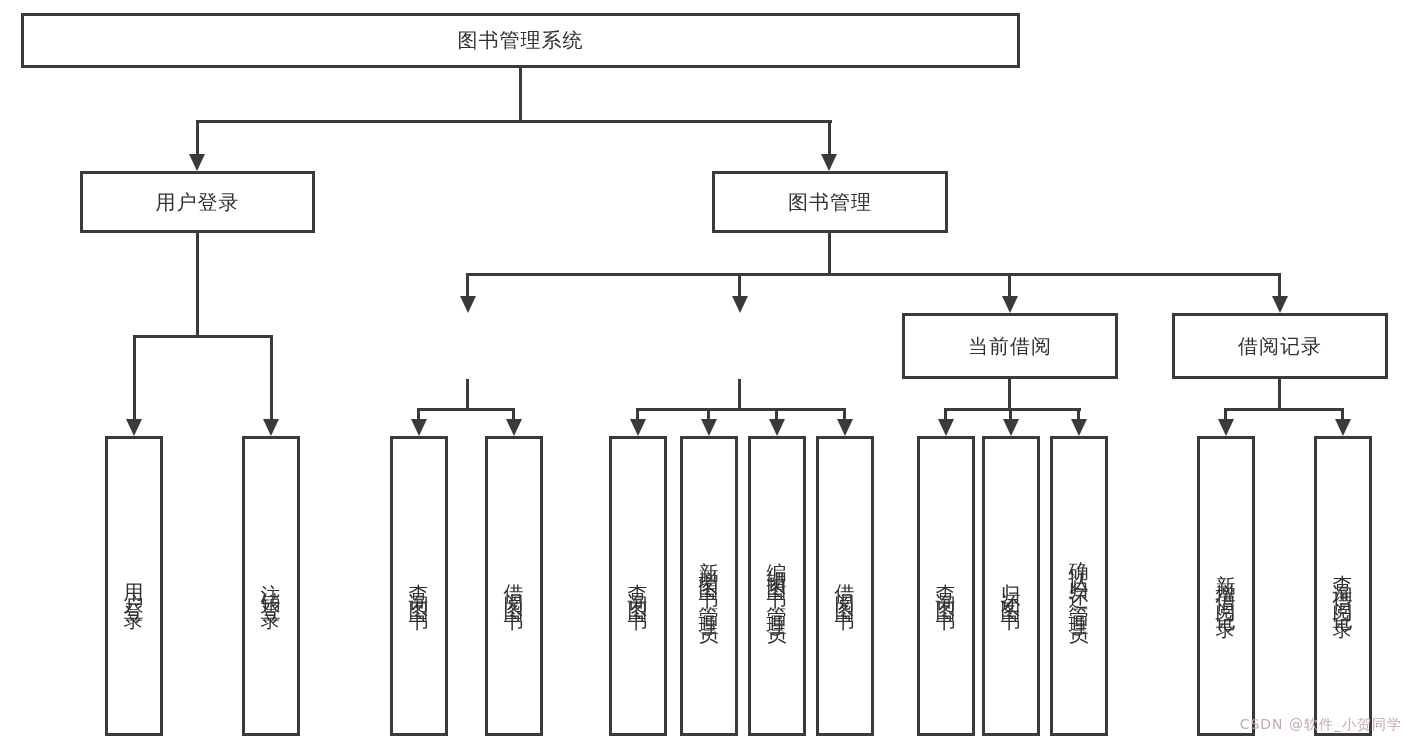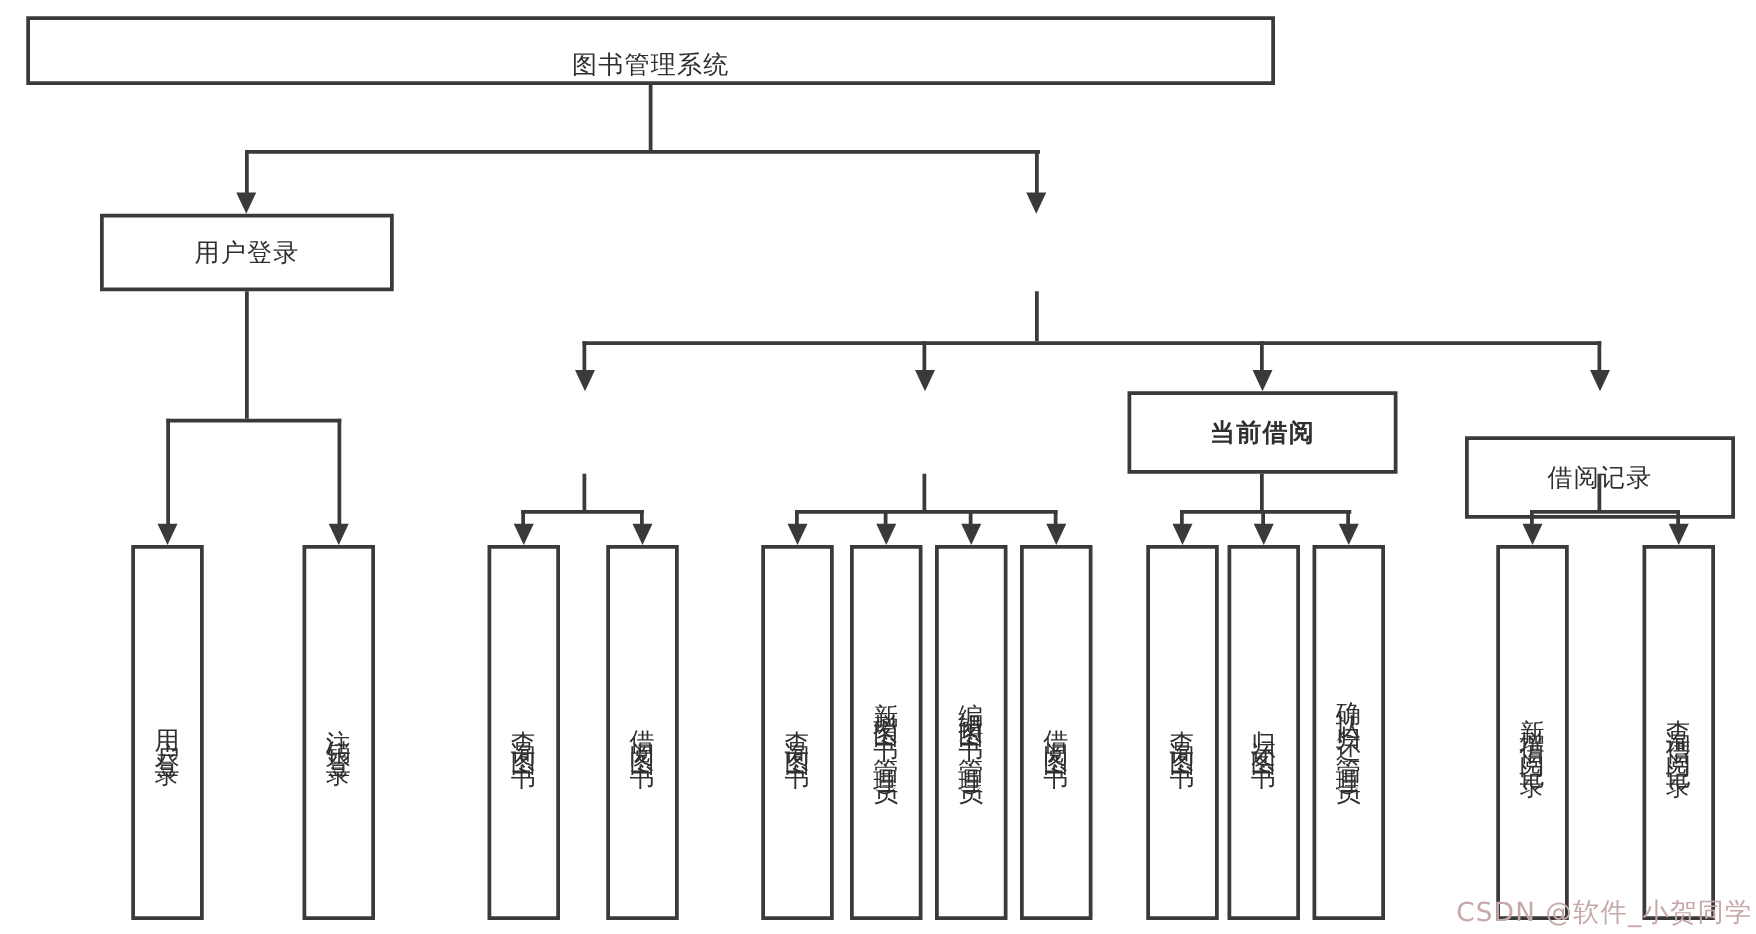--- a/index.html
+++ b/index.html
@@ -24,45 +24,48 @@
     writing-mode:vertical-rl;text-orientation:upright;
     letter-spacing:9px;line-height:1;white-space:nowrap;
   }
   .line{position:absolute;background:var(--line);}
   .arrow{
     position:absolute;width:0;height:0;
     border-left:8px solid transparent;border-right:8px solid transparent;
     border-top:17px solid var(--line);
   }
   .watermark{
-    position:absolute;right:3px;top:716px;font-size:21px;letter-spacing:1px;
+    position:absolute;right:3px;top:716px;font-size:14px;letter-spacing:1px;
     color:var(--wm);z-index:10;white-space:nowrap;
   }
 </style>
 </head>
 <body>
 
 <div id="stage">
 
-  <div class="box hbox" style="left:21px;top:13px;width:999px;height:55px;align-items:flex-end;">
+  <div class="box hbox" style="left:21px;top:13px;width:999px;height:55px;">
     <span>图书管理系统</span>
   </div>
 
   <div class="box hbox" style="left:80px;top:171px;width:235px;height:62px;">
     <span>用户登录</span>
   </div>
 
+  <div class="box hbox" style="left:712px;top:171px;width:236px;height:62px;">
+    <span>图书管理</span>
+  </div>
 
 
 
-  <div class="box hbox" style="left:902px;top:313px;width:216px;height:66px;font-weight:bold;">
+  <div class="box hbox" style="left:902px;top:313px;width:216px;height:66px;">
     <span>当前借阅</span>
   </div>
 
-  <div class="box hbox" style="left:1172px;top:313px;width:216px;height:66px;margin-top:36px;">
+  <div class="box hbox" style="left:1172px;top:313px;width:216px;height:66px;">
     <span>借阅记录</span>
   </div>
 
   <div class="box vbox" style="left:105px;top:436px;width:58px;height:300px;">
     <span class="vtext">用户登录</span>
   </div>
 
   <div class="box vbox" style="left:242px;top:436px;width:58px;height:300px;">
     <span class="vtext">注销登录</span>
   </div>

